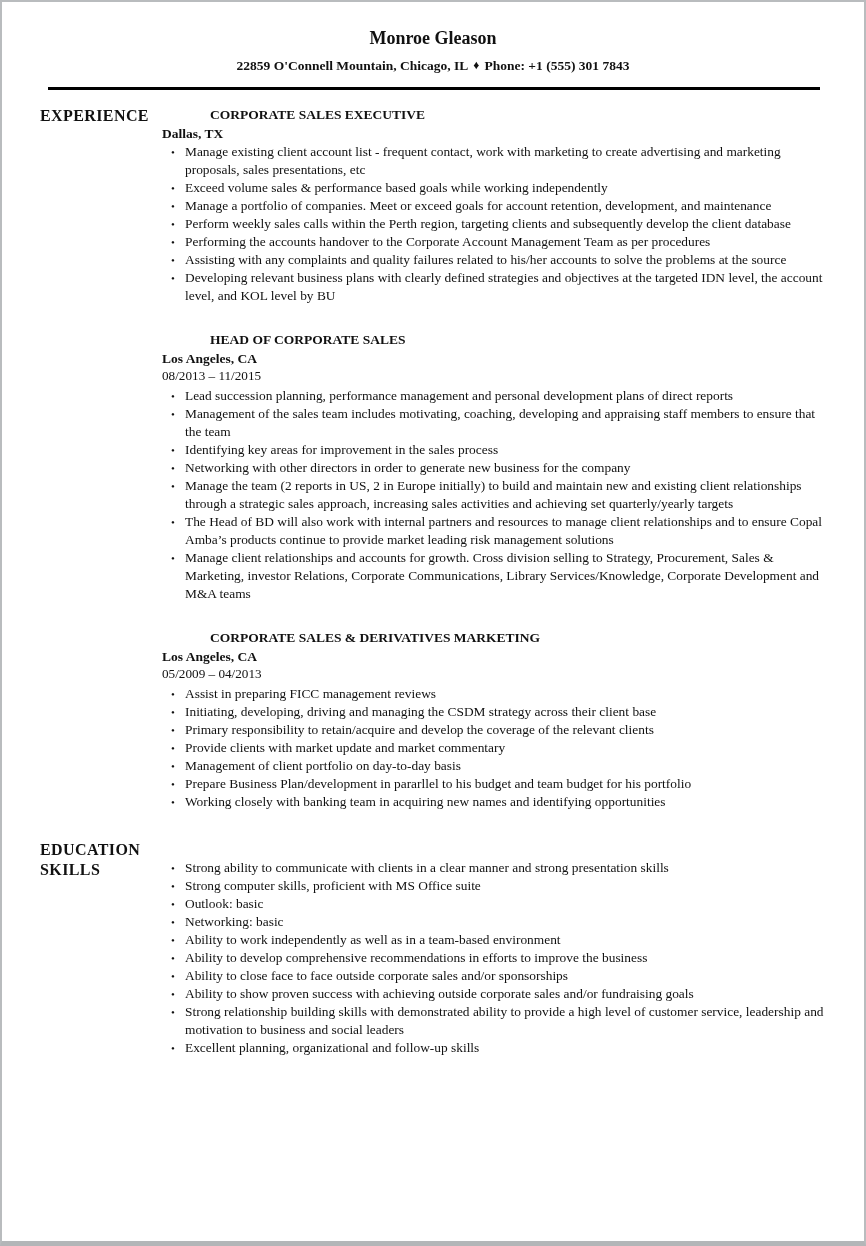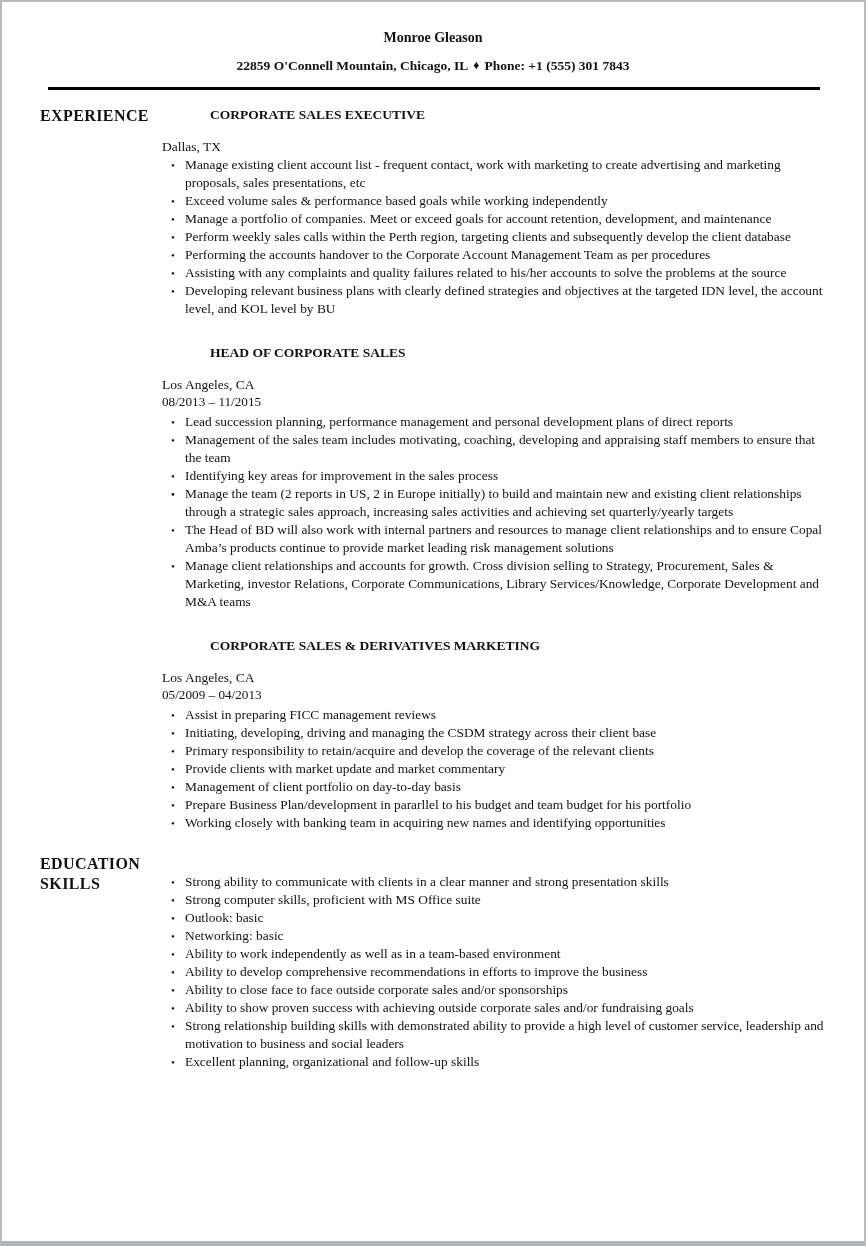--- a/index.html
+++ b/index.html
@@ -4,35 +4,35 @@
 <style>
   html,body{margin:0;padding:0;background:#ffffff;}
   .page{
     width:866px;height:1246px;box-sizing:border-box;
     background:#ffffff;
     border:2px solid #b9bcbe;border-bottom:5px solid #b3b6b8;
     font-family:"Liberation Serif", serif;
     color:#111;overflow:hidden;
   }
   .header{text-align:center;padding-top:26px;}
-  .name{font-size:14px;font-weight:bold;line-height:20px;}
+  .name{font-size:18px;font-weight:bold;line-height:20px;}
   .contact{margin-top:10px;font-size:13.5px;font-weight:bold;line-height:16px;}
   .contact .sep{padding:0 5px;font-size:12px;position:relative;top:-1px;}
   .rule{height:3px;background:#000;margin:13px 44px 0 46px;}
 
   .section{display:grid;grid-template-columns:122px 1fr;padding-left:38px;padding-right:40px;}
   .section-label{font-size:16px;font-weight:bold;letter-spacing:.4px;line-height:19px;padding-top:1px;}
   .section-experience{margin-top:15px;}
-  .section-education{margin-top:21px;}
+  .section-education{margin-top:28px;}
   .section-skills{}
 
   .job{margin-bottom:25px;}
   .job:last-child{margin-bottom:0;}
   .job-title{font-size:13.5px;font-weight:bold;line-height:19px;margin-left:48px;}
-  .job-location{font-size:13.5px;font-weight:normal;line-height:18px;margin-top:14px;}
+  .job-location{font-size:13.5px;font-weight:bold;line-height:18px;margin-top:1px;}
   .job-dates{font-size:13.2px;line-height:16px;margin-bottom:3px;}
 
   ul.bullets{list-style:none;margin:0;padding:0;}
   ul.bullets li{
     position:relative;font-size:13.4px;line-height:18px;
     padding-left:23px;margin:0;
   }
   ul.bullets li .marker{
     position:absolute;left:9px;top:0;font-size:11px;line-height:18px;
   }
@@ -70,21 +70,21 @@
           </ul>
         </div>
         <div class="job">
           <div class="job-title">HEAD OF CORPORATE SALES</div>
           <div class="job-location">Los Angeles, CA</div>
           <div class="job-dates">08/2013 – 11/2015</div>
           <ul class="bullets">
             <li><span class="marker">•</span><span class="bullet-text">Lead succession planning, performance management and personal development plans of direct reports</span></li>
             <li><span class="marker">•</span><span class="bullet-text">Management of the sales team includes motivating, coaching, developing and appraising staff members to ensure that the team</span></li>
             <li><span class="marker">•</span><span class="bullet-text">Identifying key areas for improvement in the sales process</span></li>
-            <li><span class="marker">•</span></li>
+            <li><span class="marker">•</span><span class="bullet-text">Networking with other directors in order to generate new business for the company</span></li>
             <li><span class="marker">•</span><span class="bullet-text">Manage the team (2 reports in US, 2 in Europe initially) to build and maintain new and existing client relationships through a strategic sales approach, increasing sales activities and achieving set quarterly/yearly targets</span></li>
             <li><span class="marker">•</span><span class="bullet-text">The Head of BD will also work with internal partners and resources to manage client relationships and to ensure Copal Amba’s products continue to provide market leading risk management solutions</span></li>
             <li><span class="marker">•</span><span class="bullet-text">Manage client relationships and accounts for growth. Cross division selling to Strategy, Procurement, Sales &amp; Marketing, investor Relations, Corporate Communications, Library Services/Knowledge, Corporate Development and M&amp;A teams</span></li>
           </ul>
         </div>
         <div class="job">
           <div class="job-title">CORPORATE SALES &amp; DERIVATIVES MARKETING</div>
           <div class="job-location">Los Angeles, CA</div>
           <div class="job-dates">05/2009 – 04/2013</div>
           <ul class="bullets">

